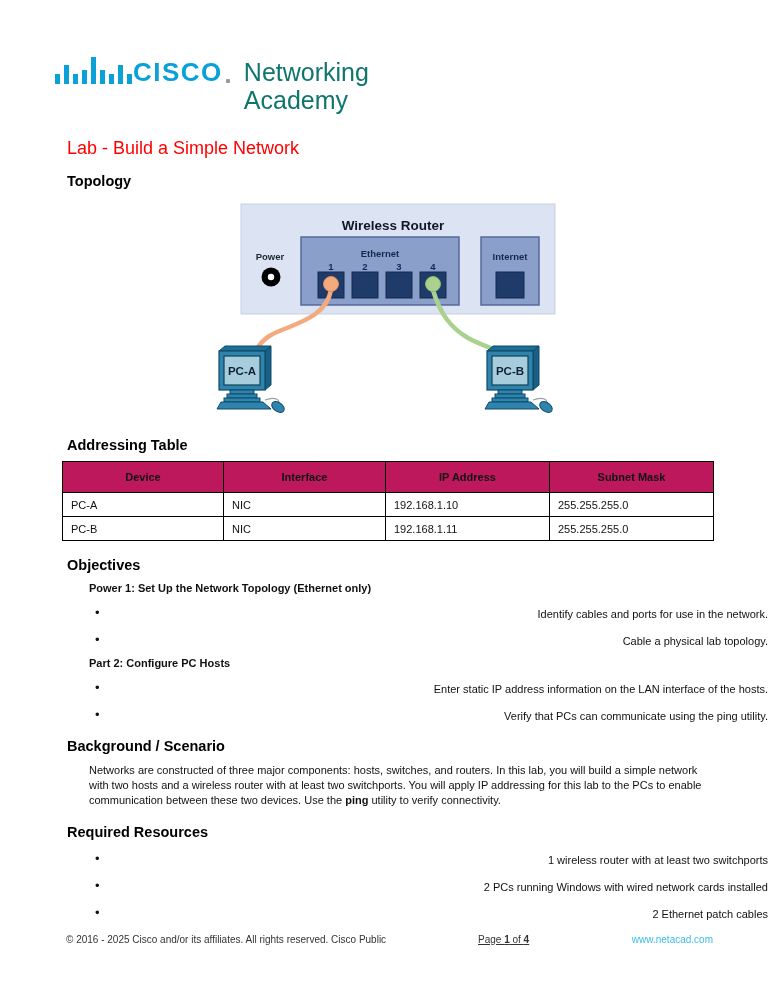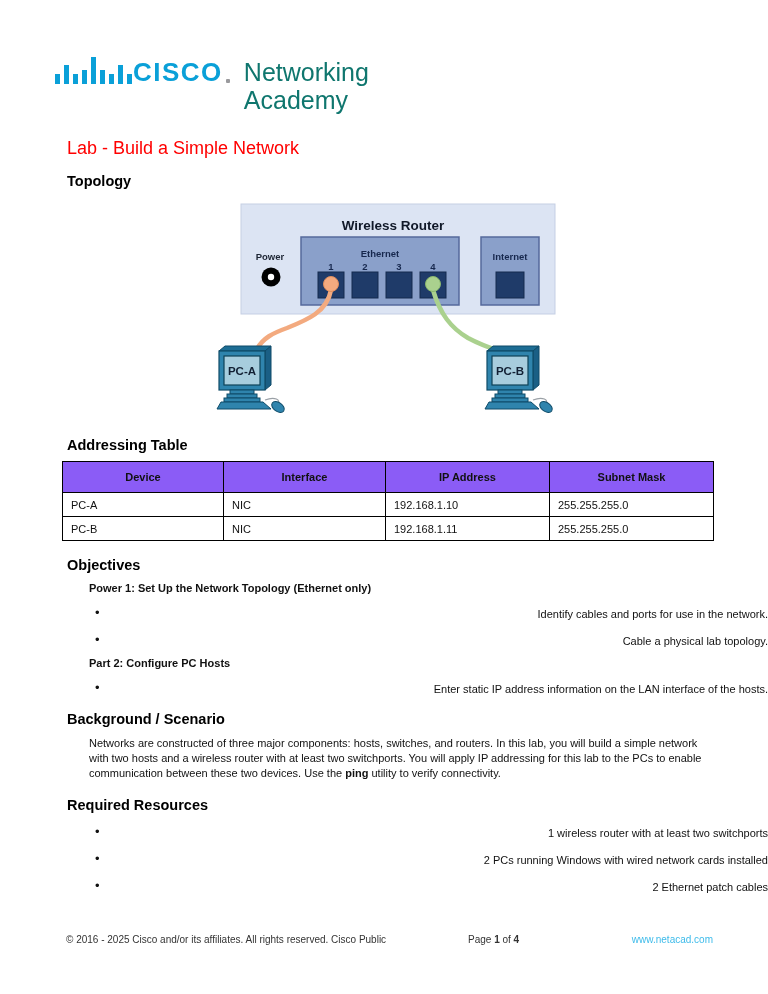--- a/index.html
+++ b/index.html
@@ -25,36 +25,36 @@
   .h-resources  { margin:16px 0 0 67px; }
 
   
   .topology-figure { margin:11px 0 0 213px; width:350px; height:222px; }
   .topology-figure svg text { font-family:"Liberation Sans", sans-serif; }
 
   
   table.addr { margin:8px 0 0 62px; border-collapse:collapse; width:651px; table-layout:fixed; font-size:11px; }
   table.addr { border:1.5px solid #000; }
   table.addr th, table.addr td { border:1px solid #000; }
-  table.addr th { background:#8b5cf6; font-weight:bold; text-align:center; height:31px; }
+  table.addr th { background:#be185d; font-weight:bold; text-align:center; height:31px; }
   table.addr td { height:24px; padding-left:8px; text-align:left; }
   .col-device{width:161px;} .col-iface{width:162px;} .col-ip{width:164px;} .col-mask{width:164px;}
 
   .part-title { margin:9px 0 0 89px; font-size:11px; font-weight:bold; }
   .para { margin:9px 0 0 89px; width:624px; font-size:11px; line-height:15px; }
   ul.bullets { list-style:none; margin:4px 0 0 93px;text-align:right; }
   ul.bullets li { position:relative; padding-left:24px; font-size:11px; line-height:14px; margin-top:13px; }
   ul.bullets li::before { content:"\2022"; position:absolute; left:2px; top:-1px; font-size:13px; }
 
   .bold { font-weight:bold; }
 
   
   .footer { position:absolute; top:934px; left:0; right:0; height:14px; font-size:10px; color:#333; }
   .f-copy { position:absolute; left:66px; }
-  .f-page { position:absolute; left:468px; color:#333; }
+  .f-page { position:absolute; left:478px; color:#333;text-decoration:underline; }
   .f-link { position:absolute; right:55px; color:#3dbbea; text-decoration:none; }
 </style>
 </head>
 <body>
 
 <div class="page">
 
   <div class="logo-row">
     <div class="logo-mark">
       <svg class="logo-bars" width="78" height="27" viewBox="0 0 78 27">
@@ -178,20 +178,21 @@
 
   <div class="h2 h-objectives">Objectives</div>
   <div class="part-title">Power 1: Set Up the Network Topology (Ethernet only)</div>
   <ul class="bullets">
     <li>Identify cables and ports for use in the network.</li>
     <li>Cable a physical lab topology.</li>
   </ul>
   <div class="part-title">Part 2: Configure PC Hosts</div>
   <ul class="bullets">
     <li>Enter static IP address information on the LAN interface of the hosts.</li>
+    <li>Verify that PCs can communicate using the ping utility.</li>
   </ul>
 
   <div class="h2 h-background">Background / Scenario</div>
   <div class="para"><span>Networks are constructed of three major components: hosts, switches, and routers. In this lab, you will build a simple network with two hosts and a wireless router with at least two switchports. You will apply IP addressing for this lab to the PCs to enable communication between these two devices. Use the </span><span class="bold">ping</span><span> utility to verify connectivity.</span></div>
 
   <div class="h2 h-resources">Required Resources</div>
   <ul class="bullets">
     <li>1 wireless router with at least two switchports</li>
     <li>2 PCs running Windows with wired network cards installed</li>
     <li>2 Ethernet patch cables</li>

